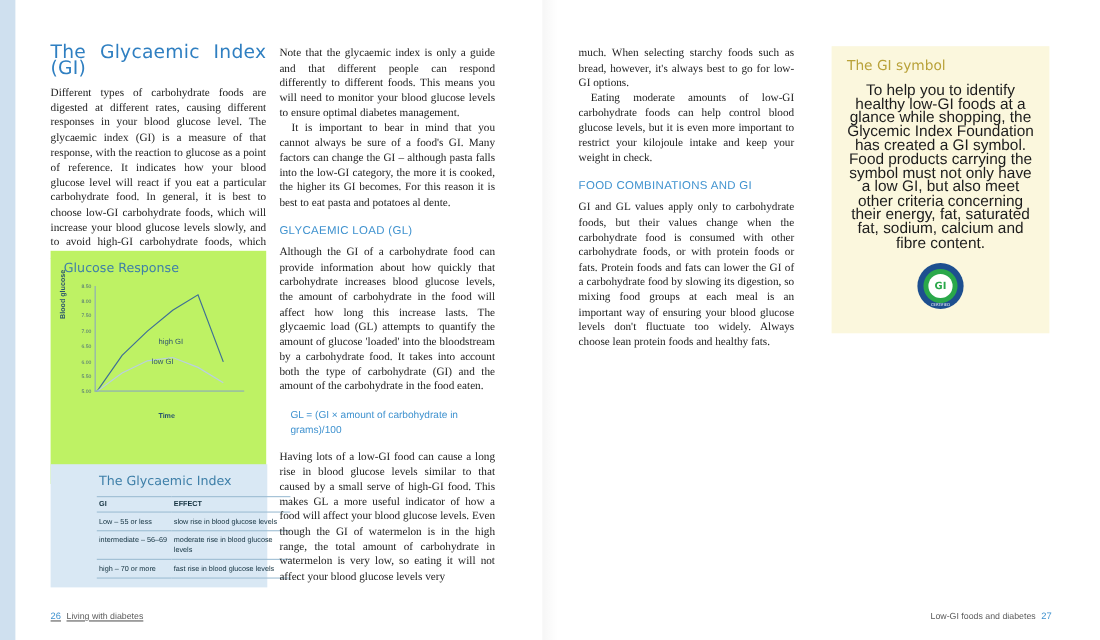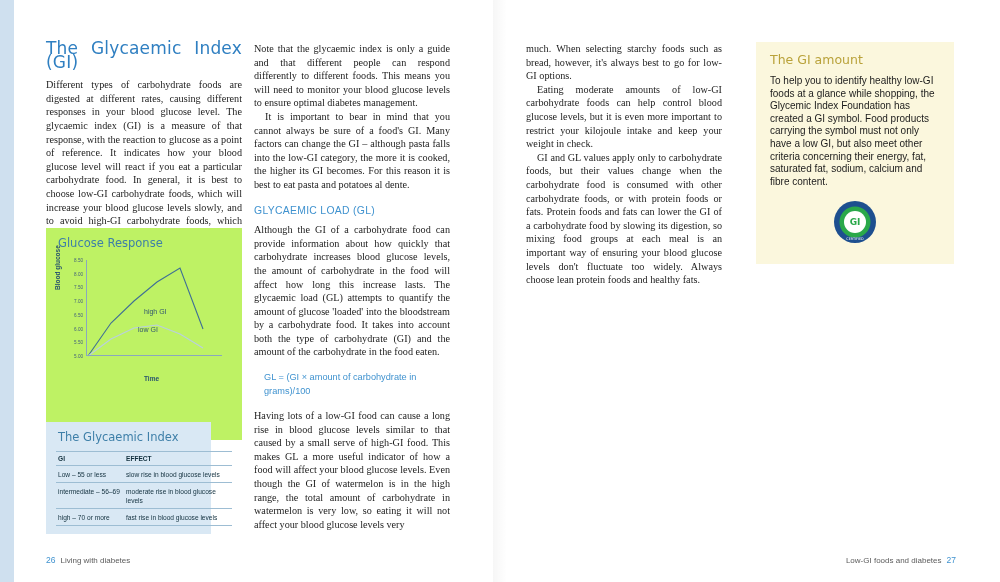--- a/index.html
+++ b/index.html
@@ -158,20 +158,21 @@
   .lbl-low  { left: 92px; top: 100px; }
 
   
   .tablebox {
     position: absolute;
     left: 32px;
     top: 422px;
     width: 165px;
     background: #d9e8f4;
     padding-bottom: 8px;
+    padding-left: 32px;
   }
   .table-title {
     font-family: "DejaVu Sans", sans-serif;
     font-size: 11.5px;
     color: #3e7fa8;
     padding: 8px 0 7px 12px;
   }
   table {
     border-collapse: collapse;
     width: 176px;
@@ -206,45 +207,45 @@
     box-sizing: border-box;
   }
   .sidebar-title {
     font-family: "DejaVu Sans", sans-serif;
     font-size: 12.5px;
     color: #b9a23a;
     margin-bottom: 8px;
   }
   .sidebar p {
     font-family: "Liberation Sans", sans-serif;
-    font-size: 10px;
+    font-size: 14px;
     line-height: 12.6px;
     color: #1c1c1c;
-    text-align: left;
+    text-align: center;
   }
   .sidebar p + p { text-indent: 10px; }
   .seal-wrap {
     text-align: center;
     margin-top: 12px;
   }
   .seal {
     display: inline-block;
     width: 44px;
     height: 44px;
   }
 
   
   .footer {
     position: absolute;
     bottom: 17px;
     font-family: "Liberation Sans", sans-serif;
     font-size: 8px;
     color: #5b5b5b;
   }
-  .footer-left { left: 32px; }
+  .footer-left { left: 32px; text-decoration: underline; }
   .footer-right { right: 44px; }
   .folio {
     color: #3f92cf;
     font-size: 8.5px;
   }
   .footer-left .folio { margin-right: 5px; }
   .footer-right .folio { margin-left: 5px; }
   .gutter-shadow {
     position: absolute;
     left: 493px;
@@ -324,25 +325,26 @@
       <p>It is important to bear in mind that you cannot always be sure of a food's GI. Many factors can change the GI – although pasta falls into the low-GI category, the more it is cooked, the higher its GI becomes. For this reason it is best to eat pasta and potatoes al dente.</p>
       <h2 class="subhead">GLYCAEMIC LOAD (GL)</h2>
       <p>Although the GI of a carbohydrate food can provide information about how quickly that carbohydrate increases blood glucose levels, the amount of carbohydrate in the food will affect how long this increase lasts. The glycaemic load (GL) attempts to quantify the amount of glucose 'loaded' into the bloodstream by a carbohydrate food. It takes into account both the type of carbohydrate (GI) and the amount of the carbohydrate in the food eaten.</p>
       <div class="formula">GL = (GI × amount of carbohydrate in grams)/100</div>
       <p>Having lots of a low-GI food can cause a long rise in blood glucose levels similar to that caused by a small serve of high-GI food. This makes GL a more useful indicator of how a food will affect your blood glucose levels. Even though the GI of watermelon is in the high range, the total amount of carbohydrate in watermelon is very low, so eating it will not affect your blood glucose levels very</p>
     </div>
 
     <div class="col col3">
       <p>much. When selecting starchy foods such as bread, however, it's always best to go for low-GI options.</p>
       <p>Eating moderate amounts of low-GI carbohydrate foods can help control blood glucose levels, but it is even more important to restrict your kilojoule intake and keep your weight in check.</p>
+      <h2 class="subhead">FOOD COMBINATIONS AND GI</h2>
       <p>GI and GL values apply only to carbohydrate foods, but their values change when the carbohydrate food is consumed with other carbohydrate foods, or with protein foods or fats. Protein foods and fats can lower the GI of a carbohydrate food by slowing its digestion, so mixing food groups at each meal is an important way of ensuring your blood glucose levels don't fluctuate too widely. Always choose lean protein foods and healthy fats.</p>
     </div>
 
     <div class="sidebar">
-      <div class="sidebar-title">The GI amount</div>
+      <div class="sidebar-title">The GI symbol</div>
       <p>To help you to identify healthy low-GI foods at a glance while shopping, the Glycemic Index Foundation has created a GI symbol. Food products carrying the symbol must not only have a low GI, but also meet other criteria concerning their energy, fat, saturated fat, sodium, calcium and fibre content.</p>
       <div class="seal-wrap">
         <svg class="seal" viewBox="0 0 44 44">
           <circle cx="22" cy="22" r="21" fill="#1d4f8f"></circle>
           <circle cx="22" cy="22" r="15.5" fill="#2aa84a"></circle>
           <circle cx="22" cy="22" r="11" fill="#ffffff"></circle>
           <text x="22" y="25" text-anchor="middle" font-family="DejaVu Sans, sans-serif" font-size="9" font-weight="bold" fill="#2aa84a">GI</text>
           <text x="22" y="40" text-anchor="middle" font-family="DejaVu Sans, sans-serif" font-size="3.4" fill="#ffffff">CERTIFIED</text>
         </svg>
       </div>

